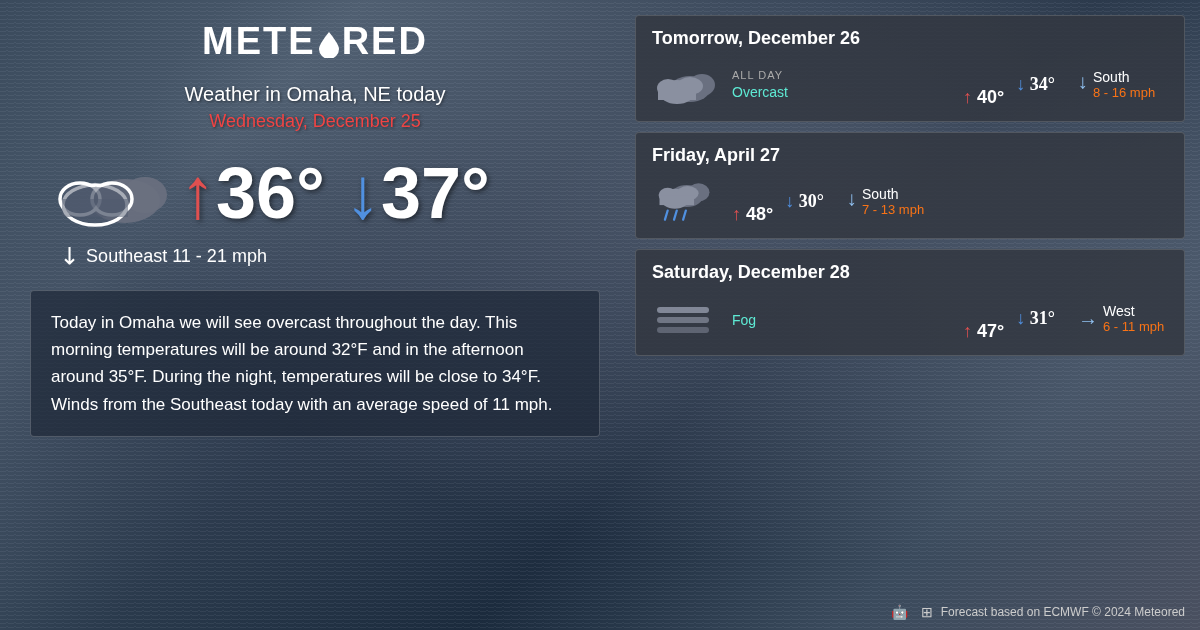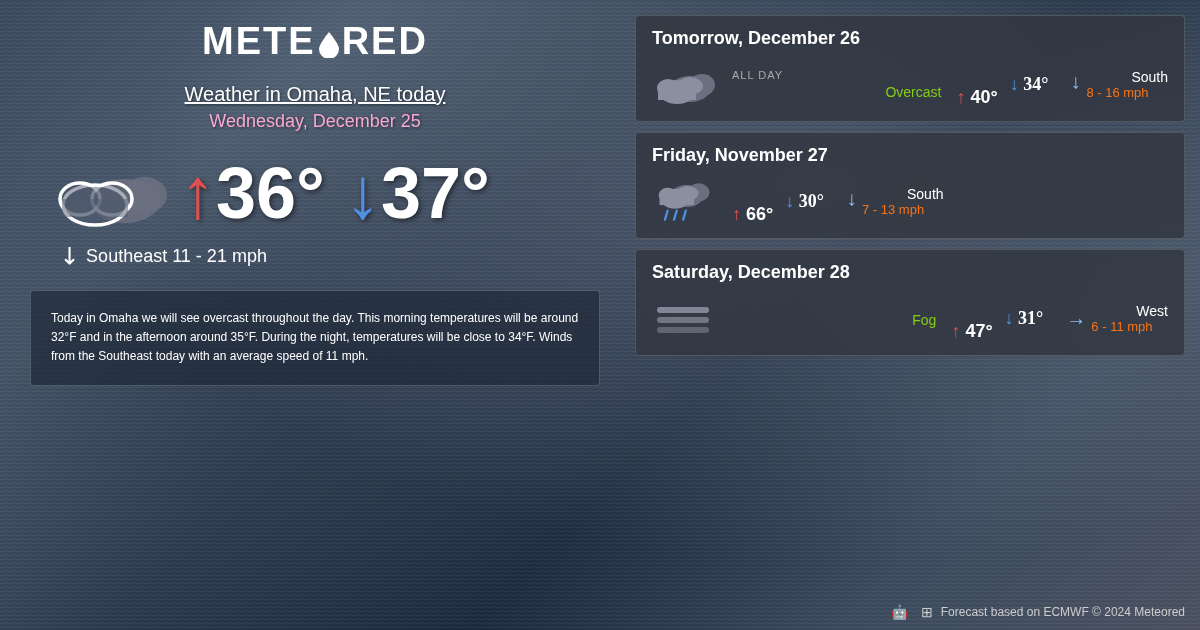--- a/index.html
+++ b/index.html
@@ -71,25 +71,24 @@
       align-items: center;
     }
 
     .location-title {
       text-align: center;
       color: #fff;
       font-size: 20px;
       font-weight: 400;
       margin-top: 10px;
       text-shadow: 1px 1px 3px rgba(0,0,0,0.5);
-      text-decoration: underline;
     }
     .date-title {
       text-align: center;
-      color: #f9a8d4;
+      color: #ef4444;
       font-size: 18px;
       font-weight: 300;
       margin-top: 5px;
       text-shadow: 1px 1px 3px rgba(0,0,0,0.5);
     }
 
     .weather-main {
       display: flex;
       align-items: center;
       margin-top: 20px;
@@ -148,21 +147,21 @@
       font-size: 18px;
     }
 
     .description-box {
       background: rgba(30,40,55,0.7);
       border: 1px solid rgba(255,255,255,0.2);
       border-radius: 4px;
       padding: 18px 20px;
       margin-top: 20px;
       color: #fff;
-      font-size: 12px;
+      font-size: 17px;
       line-height: 1.6;
     }
 
     
     .right-panel {
       width: 570px;
       display: flex;
       flex-direction: column;
       padding: 15px 15px 23px 5px;
       gap: 10px;
@@ -199,22 +198,21 @@
     }
     .condition-label {
       font-size: 11px;
       color: #aaa;
       text-transform: uppercase;
       letter-spacing: 1px;
       margin-bottom: 3px;
     }
     .condition-text {
       font-size: 14px;
-      color: #84cc16;
-      text-align: right;
+      color: #5eead4;
     }
     .forecast-temps {
       display: flex;
       align-items: center;
       gap: 12px;
       min-width: 100px;
     }
     .fc-high {
       font-size: 18px;
       font-weight: 600;
@@ -231,21 +229,21 @@
     .forecast-wind {
       display: flex;
       align-items: center;
       gap: 5px;
       min-width: 90px;
     }
     .wind-up-arrow {
       font-size: 18px;
       color: #90c0f0;
     }
-    .wind-dir { font-size: 14px; margin-left: 45px; }
+    .wind-dir { font-size: 14px; }
     .wind-spd { font-size: 13px; color: #f97316; }
 
     
     .footer {
       position: absolute;
       bottom: 10px;
       right: 15px;
       display: flex;
       align-items: center;
       gap: 8px;
@@ -367,41 +365,41 @@
           <span class="wind-up-arrow" style="font-size:20px; display:inline-block; transform:rotate(180deg);">↑</span>
           <div>
             <div class="wind-dir">South</div>
             <div class="wind-spd">8 - 16 mph</div>
           </div>
         </div>
       </div>
     </div>
 
     <div class="forecast-card">
-      <div class="forecast-date">Friday, November 27</div>
+      <div class="forecast-date">Friday, April 27</div>
       <div class="forecast-body">
 
         <div class="forecast-icon">
           <svg viewBox="0 0 65 55" xmlns="http://www.w3.org/2000/svg">
             <ellipse cx="35" cy="22" rx="18" ry="12" fill="#6a7080"></ellipse>
             <ellipse cx="48" cy="18" rx="12" ry="10" fill="#6a7080"></ellipse>
             <ellipse cx="22" cy="25" rx="16" ry="11" fill="#8a90a0"></ellipse>
             <ellipse cx="14" cy="21" rx="10" ry="8" fill="#8a90a0"></ellipse>
             <ellipse cx="36" cy="19" rx="12" ry="8" fill="#8a90a0"></ellipse>
             <rect x="5" y="21" width="38" height="11" fill="#8a90a0"></rect>
 
             <line x1="14" y1="38" x2="11" y2="48" stroke="#5090e0" stroke-width="2.5" stroke-linecap="round"></line>
             <line x1="24" y1="38" x2="21" y2="48" stroke="#5090e0" stroke-width="2.5" stroke-linecap="round"></line>
             <line x1="34" y1="38" x2="31" y2="48" stroke="#5090e0" stroke-width="2.5" stroke-linecap="round"></line>
           </svg>
         </div>
         <div class="forecast-temps">
           <div class="fc-high">
             <span class="up">↑</span>
-            <span>66°</span>
+            <span>48°</span>
           </div>
           <div class="fc-low">
             <span class="down">↓</span>
             <span>30°</span>
           </div>
         </div>
         <div class="forecast-wind">
           <span class="wind-up-arrow" style="font-size:20px; display:inline-block; transform:rotate(180deg);">↑</span>
           <div>
             <div class="wind-dir">South</div>

